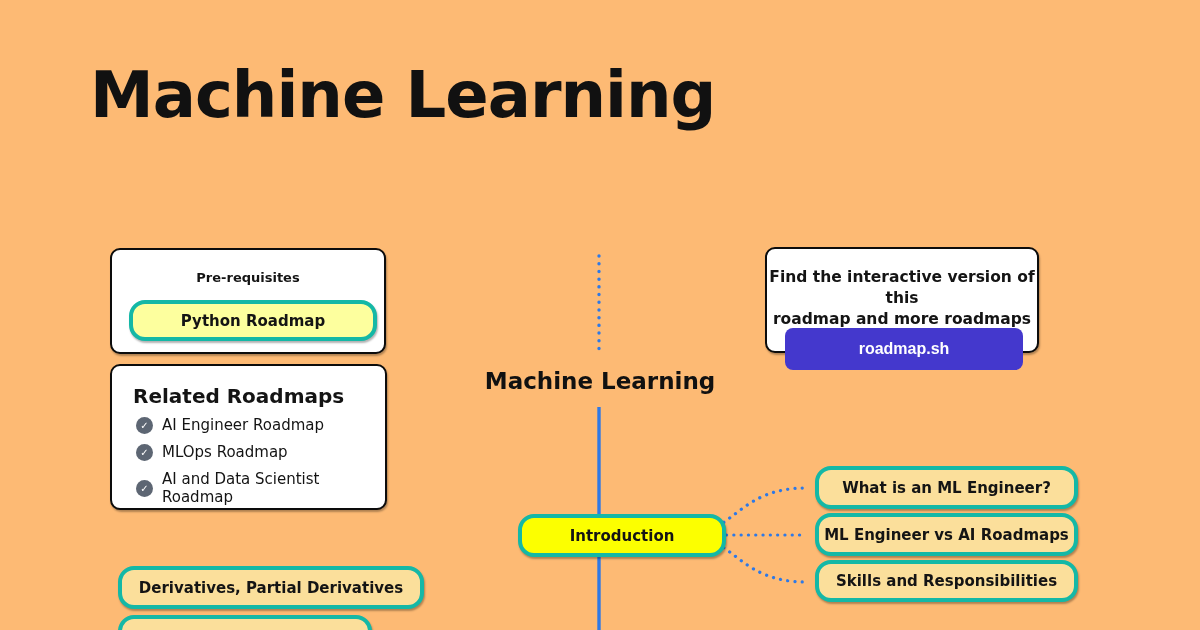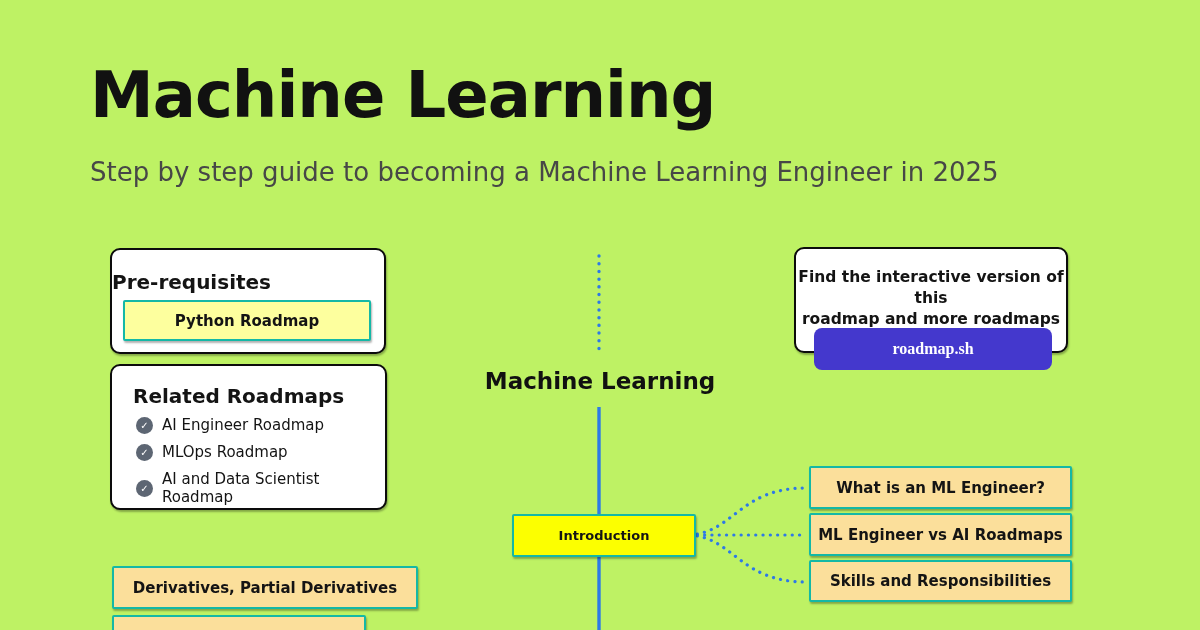--- a/index.html
+++ b/index.html
@@ -3,21 +3,21 @@
 <meta charset="utf-8">
 <style>
   * { margin: 0; padding: 0; box-sizing: border-box; }
   html, body { background: #ffffff; }
   body { font-family: "DejaVu Sans", "Liberation Sans", sans-serif; }
 
   .canvas {
     position: relative;
     width: 1200px;
     height: 630px;
-    background: #bef264;
+    background: #fdba74;
     overflow: hidden;
   }
 
   
   .page-title {
     position: absolute;
     left: 90px; top: 58px;
     font-size: 64px;
     font-weight: 700;
     color: #111111;
@@ -38,41 +38,42 @@
   .panel {
     position: absolute;
     background: #ffffff;
     border: 2px solid #0c0c0c;
     border-radius: 10px;
     box-shadow: 1px 2px 2px rgba(0,0,0,0.30);
     z-index: 2;
   }
   .node {
     position: absolute;
-    border: 2px solid #14b8a6;
-    border-radius: 2px;
+    border: 4px solid #14b8a6;
+    border-radius: 16px;
     box-shadow: 1px 2px 2px rgba(0,0,0,0.30);
     display: flex;
     align-items: center;
     justify-content: center;
     font-size: 15px;
     font-weight: 600;
     color: #141414;
     z-index: 2;
     cursor: pointer;
+    margin-left: 6px;
   }
   .node--tan  { background: #fbdf9b; }
   .node--pale { background: #fdff9e; }
   .node--yellow { background: #fcff00; }
 
   
   .prereq { left: 110px; top: 248px; width: 276px; height: 106px; }
   .prereq-heading {
     position: absolute; left: 0; right: 0; top: 20px;
-    font-size: 20px; font-weight: 600; color: #141414;
+    text-align: center; font-size: 13px; font-weight: 600; color: #141414;
   }
   .prereq-btn { left: 123px; top: 300px; width: 248px; height: 41px; }
 
   
   .related { left: 110px; top: 364px; width: 277px; height: 146px; }
   .related-heading {
     position: absolute; left: 21px; top: 18px;
     font-size: 20px; font-weight: 600; color: #141414;
   }
   .related-item {
@@ -94,34 +95,34 @@
   
   .deriv-node  { left: 112px; top: 566px; width: 306px; height: 43px; }
   .partial-node{ left: 112px; top: 615px; width: 254px; height: 43px; }
 
   
   .root-label {
     position: absolute; left: 470px; top: 368px; width: 260px;
     text-align: center; font-size: 23px; font-weight: 700; color: #111111;
     z-index: 2;
   }
-  .intro-node { left: 512px; top: 514px; width: 184px; height: 43px; font-size: 13px; }
+  .intro-node { left: 512px; top: 514px; width: 208px; height: 43px; font-size: 15px; }
 
   
-  .promo { left: 794px; top: 247px; width: 274px; height: 106px; }
+  .promo { left: 765px; top: 247px; width: 274px; height: 106px; }
   .promo-text {
     position: absolute; left: 0; right: 0; top: 18px;
     text-align: center; font-size: 15.5px; font-weight: 600;
     color: #141414; line-height: 21px;
   }
   .promo-btn {
     position: absolute; left: 18px; top: 79px; width: 238px; height: 42px;
     background: #4438cd; border: none; border-radius: 8px;
     color: #ffffff; font-size: 16px; font-weight: 600;
-    font-family: Liberation Serif, serif;
+    font-family: Liberation Sans, sans-serif;
     display: flex; align-items: center; justify-content: center;
     cursor: pointer;
   }
 
   
   .sub1 { left: 809px; top: 466px; width: 263px; height: 43px; }
   .sub2 { left: 809px; top: 513px; width: 263px; height: 43px; }
   .sub3 { left: 809px; top: 560px; width: 263px; height: 42px; }
 </style>
 </head>
@@ -134,21 +135,20 @@
     <path d="M599 256 V350" fill="none" stroke="#2e79e6" stroke-width="3.4" stroke-linecap="round" stroke-dasharray="0.1 7.6"></path>
 
     <path d="M599 407 V632" fill="none" stroke="#2e79e6" stroke-width="3.4"></path>
 
     <path d="M690 535 C 734 532 740 488 806 488" fill="none" stroke="#2e79e6" stroke-width="3.2" stroke-linecap="round" stroke-dasharray="0.1 7.2"></path>
     <path d="M690 535 H 806" fill="none" stroke="#2e79e6" stroke-width="3.2" stroke-linecap="round" stroke-dasharray="0.1 7.2"></path>
     <path d="M690 535 C 734 538 740 582 806 582" fill="none" stroke="#2e79e6" stroke-width="3.2" stroke-linecap="round" stroke-dasharray="0.1 7.2"></path>
   </svg>
 
   <div class="page-title">Machine Learning</div>
-  <div class="page-subtitle">Step by step guide to becoming a Machine Learning Engineer in 2025</div>
 
   <div class="panel prereq">
     <div class="prereq-heading">Pre-requisites</div>
   </div>
   <div class="node node--pale prereq-btn">Python Roadmap</div>
 
   <div class="panel related">
     <div class="related-heading">Related Roadmaps</div>
     <div class="related-item">
       <span class="check-icon">✓</span>

